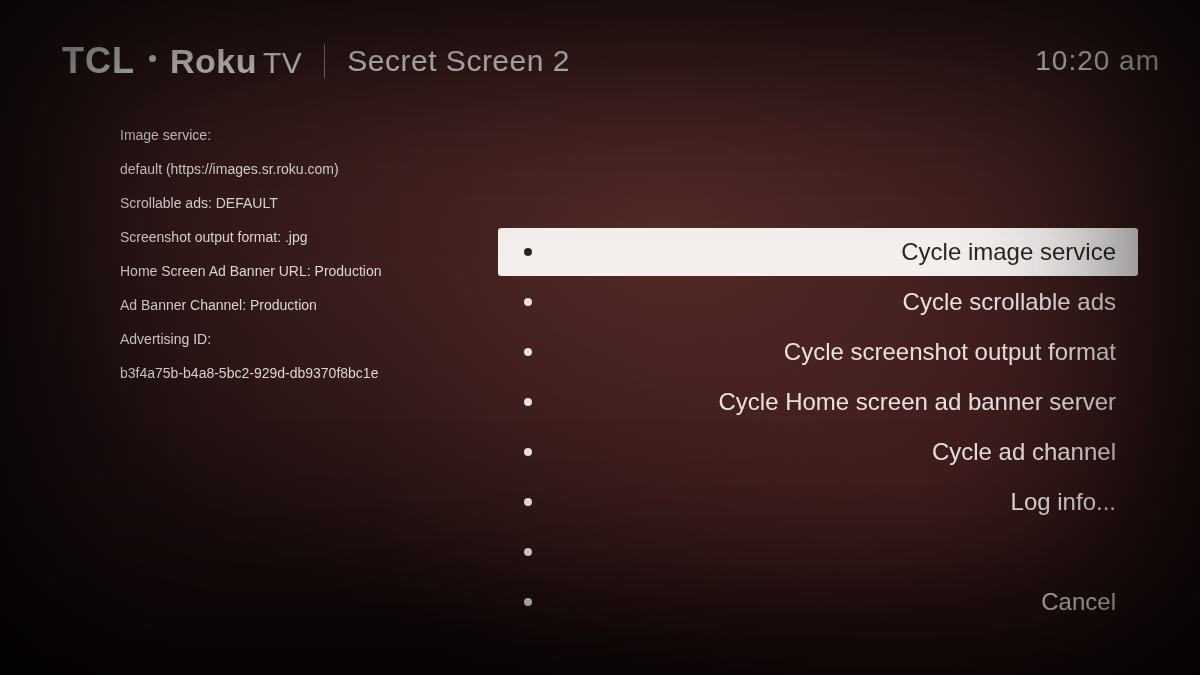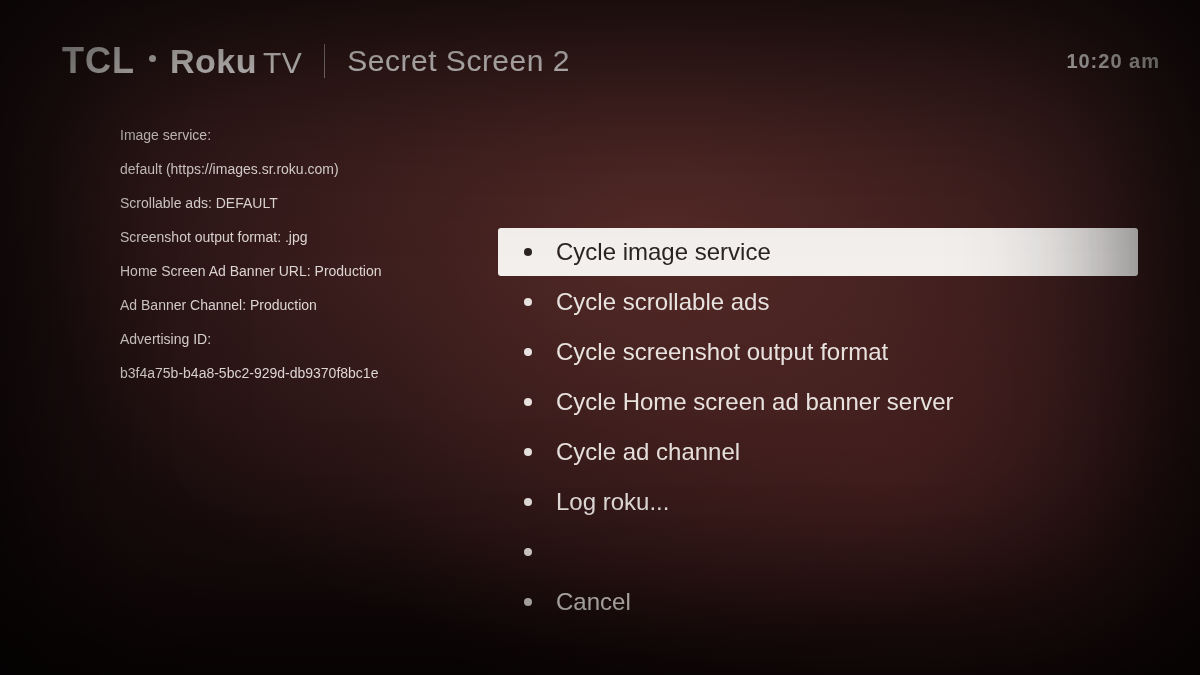--- a/index.html
+++ b/index.html
@@ -74,22 +74,22 @@
   background: rgba(232,226,223,0.55);
   margin: 0 22px;
 }
 .screen-title {
   font-size: 30px;
   font-weight: 400;
   letter-spacing: 0.5px;
 }
 .clock {
   margin-left: auto;
-  font-size: 20px;
-  font-weight: 700;
+  font-size: 28px;
+  font-weight: 400;
   letter-spacing: 1px;
 }
 
 
 .info {
   position: absolute;
   left: 120px;
   top: 118px;
   width: 400px;
   font-size: 14px;
@@ -119,21 +119,21 @@
 .menu-item .bullet {
   width: 8px;
   height: 8px;
   border-radius: 50%;
   background: #e8e2df;
   flex: 0 0 auto;
   margin-right: 24px;
 }
 .menu-item .label {
   flex: 1 1 auto;
-  text-align: left;
+  text-align: right;
   font-size: 24px;
   font-weight: 300;
 }
 .menu-item.selected {
   background: #f2efed;
   color: #2c2423;
 }
 .menu-item.selected .bullet {
   background: #2c2423;
 }
@@ -179,21 +179,21 @@
   <div class="menu-item">
     <span class="bullet"></span>
     <span class="label">Cycle Home screen ad banner server</span>
   </div>
   <div class="menu-item">
     <span class="bullet"></span>
     <span class="label">Cycle ad channel</span>
   </div>
   <div class="menu-item">
     <span class="bullet"></span>
-    <span class="label">Log roku...</span>
+    <span class="label">Log info...</span>
   </div>
   <div class="menu-item">
     <span class="bullet"></span>
   </div>
   <div class="menu-item">
     <span class="bullet"></span>
     <span class="label">Cancel</span>
   </div>
 </div>
 

